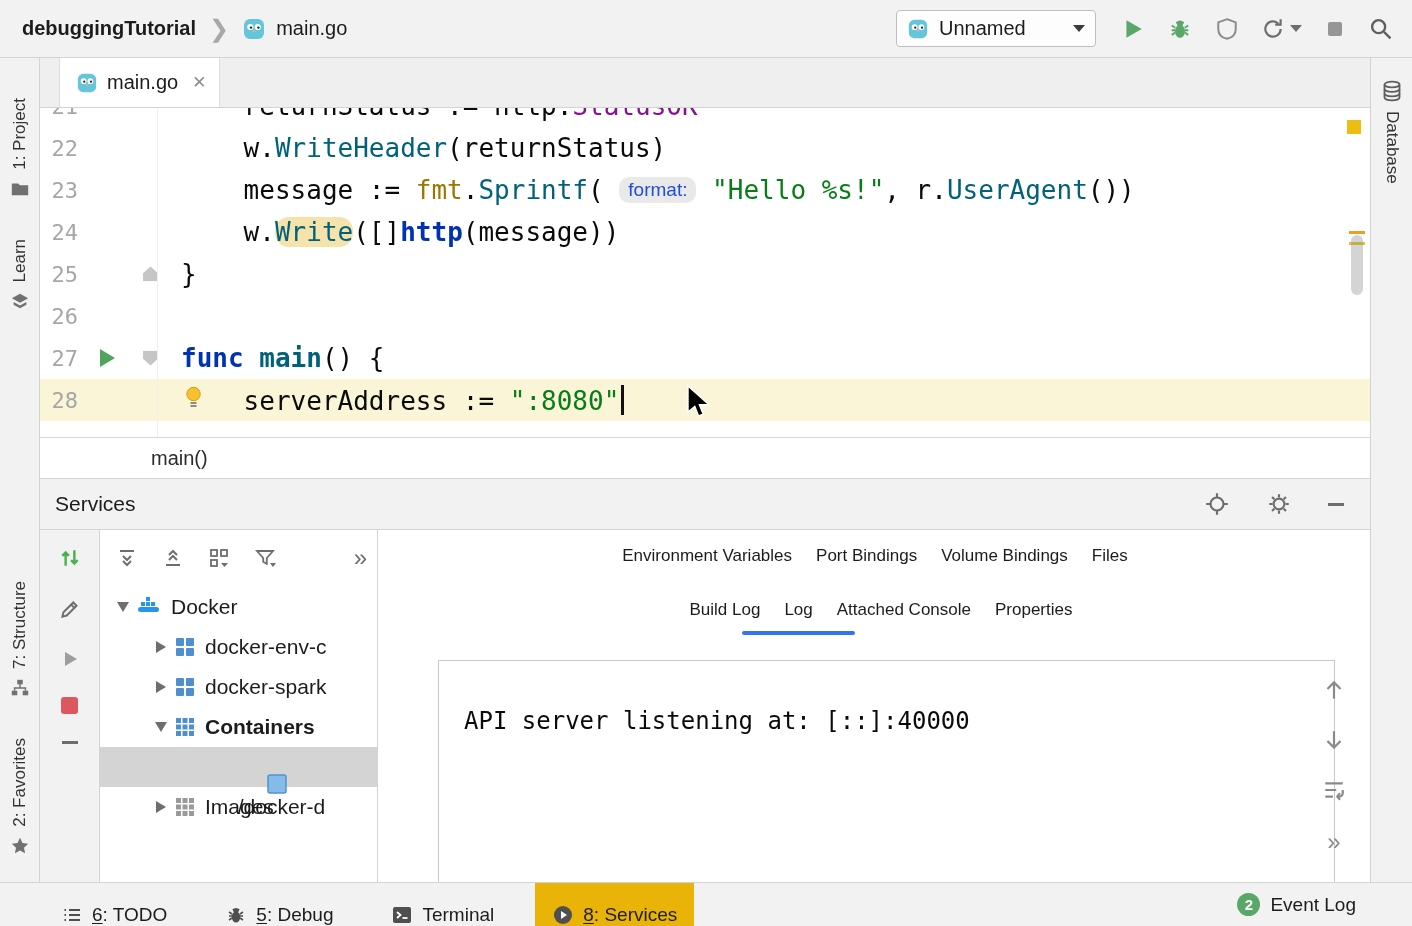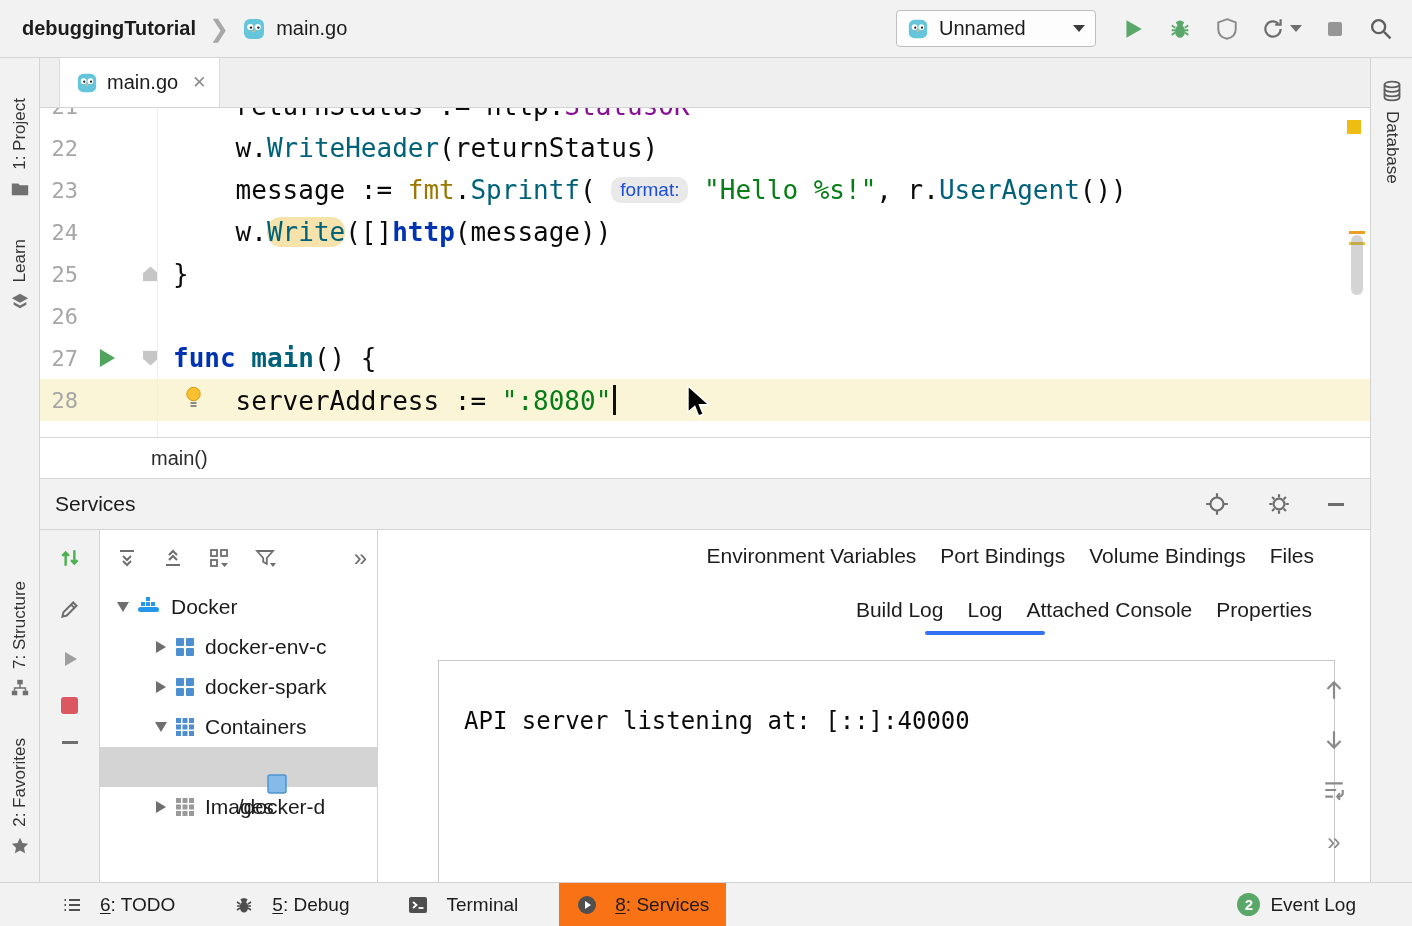--- a/index.html
+++ b/index.html
@@ -40,21 +40,21 @@
   #editor::after{content:"";position:absolute;left:117px;top:0;bottom:0;width:1px;background:#efefef}
   #code-lines{position:absolute;left:0;top:-23px;right:0}
   .code-row{height:42px;display:flex;align-items:center;position:relative}
   .code-row.current{background:#fbf5d7}
   .gutter{width:117px;flex:0 0 117px;height:100%;position:relative}
   .lnum{position:absolute;right:79px;top:50%;transform:translateY(-50%);color:#a6a6a6;font-size:22px}
   .run-arrow{position:absolute;left:60px;top:50%;transform:translateY(-50%);width:0;height:0;border-left:15px solid #4fa55b;border-top:9px solid transparent;border-bottom:9px solid transparent}
   .fold{position:absolute;left:103px;top:50%;transform:translateY(-50%);width:15px;height:15px;background:#c6c6c6}
   .fold.down{clip-path:polygon(0 0,100% 0,100% 55%,50% 100%,0 55%)}
   .fold.up{clip-path:polygon(50% 0,100% 45%,100% 100%,0 100%,0 45%)}
-  .codeline{white-space:pre;padding-left:16px;z-index:1}
+  .codeline{white-space:pre;padding-left:24px;z-index:1}
   .tk-plain{color:#0a0a0a}
   .tk-keyword{color:#0033b3;font-weight:600}
   .tk-func{color:#00627a}
   .tk-decl{color:#00627a;font-weight:600}
   .tk-package{color:#9e7700}
   .tk-string{color:#067d17}
   .tk-constant{color:#871094}
   .tk-func_hl{color:#00627a;background:#f6e2ab;border-radius:14px}
   .tk-hint{font-family:"Liberation Sans",sans-serif;font-size:19px;color:#1d4ed8;background:#e9e9e9;border-radius:10px;padding:2px 9px 3px;vertical-align:3px}
   .caret{display:inline-block;width:2.5px;height:30px;background:#111;vertical-align:-5px;margin-left:2px}
@@ -83,32 +83,32 @@
   .treebar .more{margin-left:auto;margin-right:10px;color:#6e6e6e;font-size:24px}
   .tree-rows{padding-top:2px}
   .tree-row{height:40px;display:flex;align-items:center;white-space:nowrap;font-size:21px}
   .tree-row.selected{background:#d4d4d4}
   .chev{width:26px;flex:0 0 26px;display:flex;justify-content:center}
   .c-right{width:0;height:0;border-left:10px solid #6e6e6e;border-top:6px solid transparent;border-bottom:6px solid transparent}
   .c-down{width:0;height:0;border-top:10px solid #6e6e6e;border-left:6px solid transparent;border-right:6px solid transparent}
   .t-ico{margin-right:9px;display:flex}
 
   .pane{position:absolute;left:338px;top:0;right:0;height:100%;background:#fff}
-  .svc-tabs{display:flex;align-items:center;justify-content:flex-end;height:52px;padding:0 44px 0 46px;font-size:21px}
+  .svc-tabs{display:flex;align-items:center;justify-content:center;height:52px;padding:0 44px 0 46px;font-size:17px}
   .svc-tabs.row2{padding:0 46px 0 60px;height:56px}
   .svc-tab{position:relative;height:100%;display:flex;align-items:center;padding:0 12px}
   .svc-tab.active::after{content:"";position:absolute;left:-30px;right:-30px;bottom:3px;height:4px;background:#3574f0;border-radius:2px}
   .logbox{position:absolute;left:60px;top:130px;width:897px;height:262px;background:#fff;border:1px solid #c9c9c9;font-family:"DejaVu Sans Mono","Liberation Mono",monospace;font-size:24px;color:#0a0a0a;padding:46px 0 0 25px;white-space:pre}
   .log-icons{position:absolute;right:24px;top:148px;display:flex;flex-direction:column;align-items:center;gap:26px}
   .log-icons .more{color:#8a8a8a;font-size:24px}
 
   
   #statusbar{position:absolute;left:0;top:882px;width:1412px;height:44px;background:#f2f2f2;border-top:1px solid #d3d3d3;display:flex;align-items:stretch;font-size:19px;padding-left:44px}
-  .sb-item{display:flex;align-items:center;gap:17px;padding:0 17px;margin-right:24px}
-  .sb-item.active{background:#f97316;margin-right:0}
+  .sb-item{display:flex;align-items:flex-end;gap:9px;padding:0 17px;margin-right:24px}
+  .sb-item.active{background:#eab308;margin-right:0}
   .sb-item .num{text-decoration:underline;text-underline-offset:2px}
   .event{margin-left:auto;display:flex;align-items:center;gap:10px;margin-right:56px}
   .badge{width:23px;height:23px;border-radius:50%;background:#59a869;color:#fff;font-size:15px;font-weight:bold;display:flex;align-items:center;justify-content:center}
 
   #mouse-cursor{position:absolute;left:685px;top:385px;z-index:999;pointer-events:none}
 </style>
 </head>
 <body>
 
 <div id="toolbar">
@@ -451,21 +451,21 @@
                 <g fill="#4e8fd1">
                   <rect x="2" y="2" width="8" height="8" rx="1"></rect>
                   <rect x="12" y="2" width="8" height="8" rx="1"></rect>
                   <rect x="2" y="12" width="8" height="8" rx="1"></rect>
                   <rect x="12" y="12" width="8" height="8" rx="1"></rect>
                 </g>
               </svg>
             </span>
             <span>docker-spark</span>
           </div>
-          <div class="tree-row" style="padding-left: 48px;">
+          <div class="tree-row" style="padding-left: 48px; font-weight: bold;">
             <span class="chev">
               <span class="c-down"></span>
             </span>
             <span class="t-ico">
               <svg width="22" height="22" viewBox="0 0 22 22">
                 <g fill="#4e8fd1">
                   <rect x="2" y="2" width="5" height="5"></rect>
                   <rect x="8.5" y="2" width="5" height="5"></rect>
                   <rect x="15" y="2" width="5" height="5"></rect>
                   <rect x="2" y="8.5" width="5" height="5"></rect>

